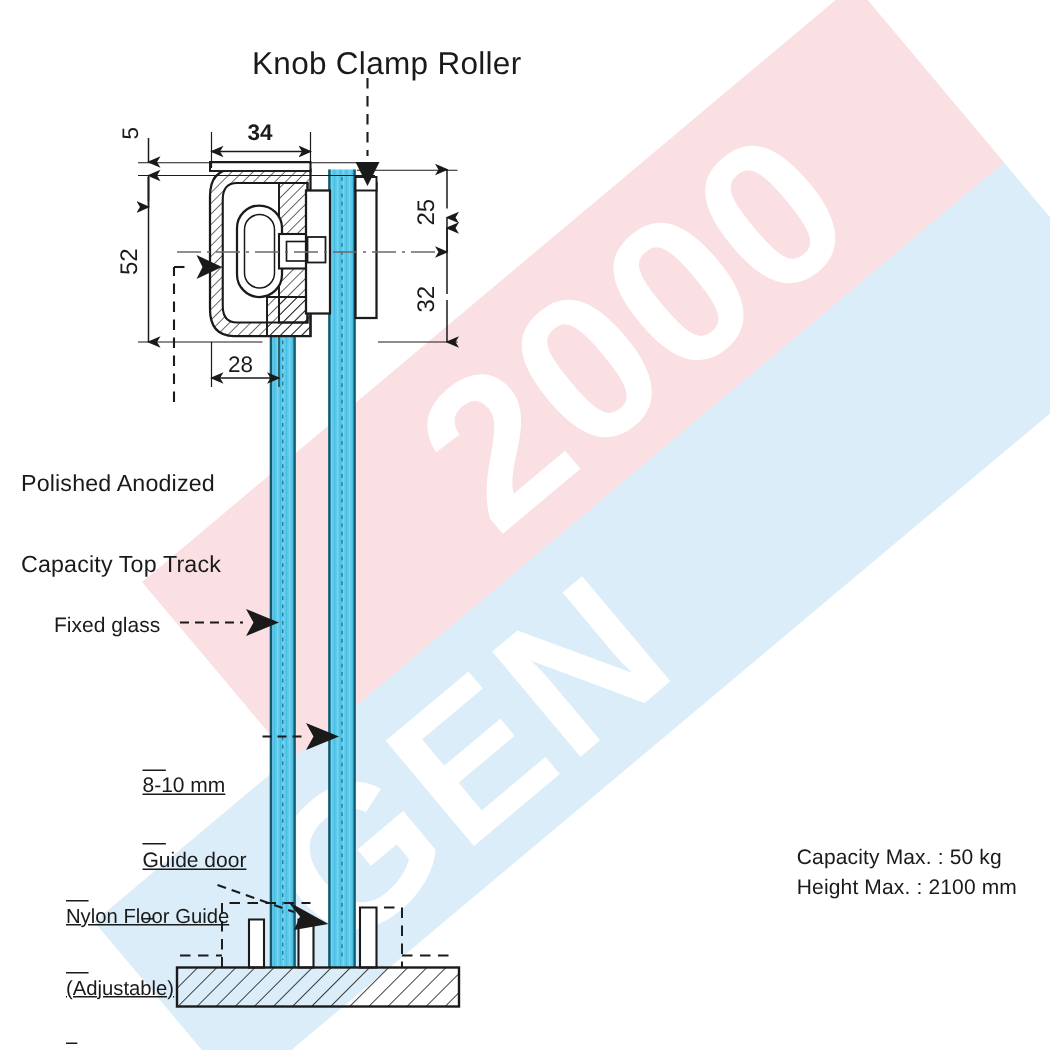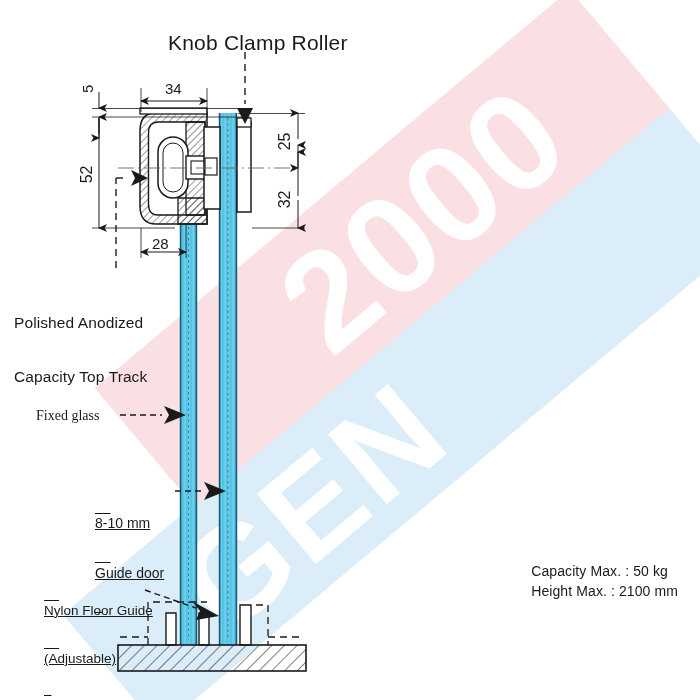--- a/index.html
+++ b/index.html
@@ -38,21 +38,20 @@
     letter-spacing: 0.2px;
   }
   #label-top-track {
     left: 14px; top: 277px;
     font-size: 15.5px;
     letter-spacing: 0.1px;
   }
   #label-fixed-glass {
     left: 36px; top: 408px;
     font-size: 14px;
-    font-family: Liberation Serif, serif;
   }
   #label-glass-door {
     left: 95px; top: 482px;
     font-size: 14px;
     text-decoration: underline;
   }
   #label-nylon-guide {
     left: 44px; top: 571px;
     font-size: 13.5px;
     text-decoration: underline;
@@ -290,21 +289,21 @@
     <div>Guide door</div>
   </div>
 
   <div class="txt" id="label-nylon-guide">
     <div>Nylon Floor Guide</div>
     <div>(Adjustable)</div>
   </div>
 
   <div class="txt dim-txt vert-dim" style="left:84px; top:80px;">5</div>
 
-  <div class="txt dim-txt" style="left:165px; top:80px;">34</div>
+  <div class="txt dim-txt" style="left:165px; top:80px;font-weight:bold;">34</div>
 
   <div class="txt dim-txt vert-dim" style="left:79px; top:165px; font-size:16px;">52</div>
 
   <div class="txt dim-txt" style="left:152px; top:235px;">28</div>
 
   <div class="txt dim-txt vert-dim" style="left:277px; top:132px; font-size:16px;">25</div>
 
   <div class="txt dim-txt vert-dim" style="left:277px; top:190px; font-size:16px;">32</div>
 
   <div id="spec-block">

